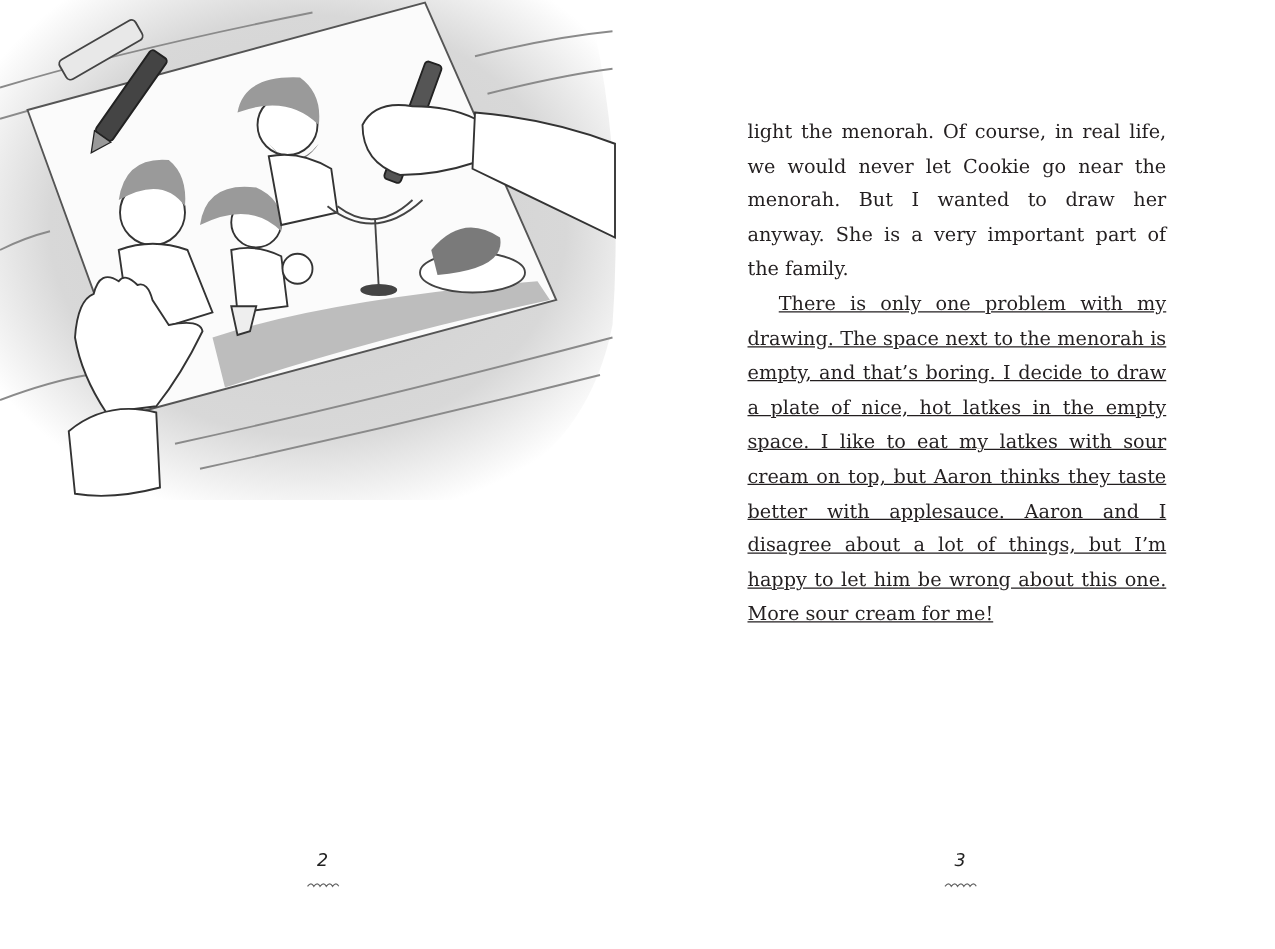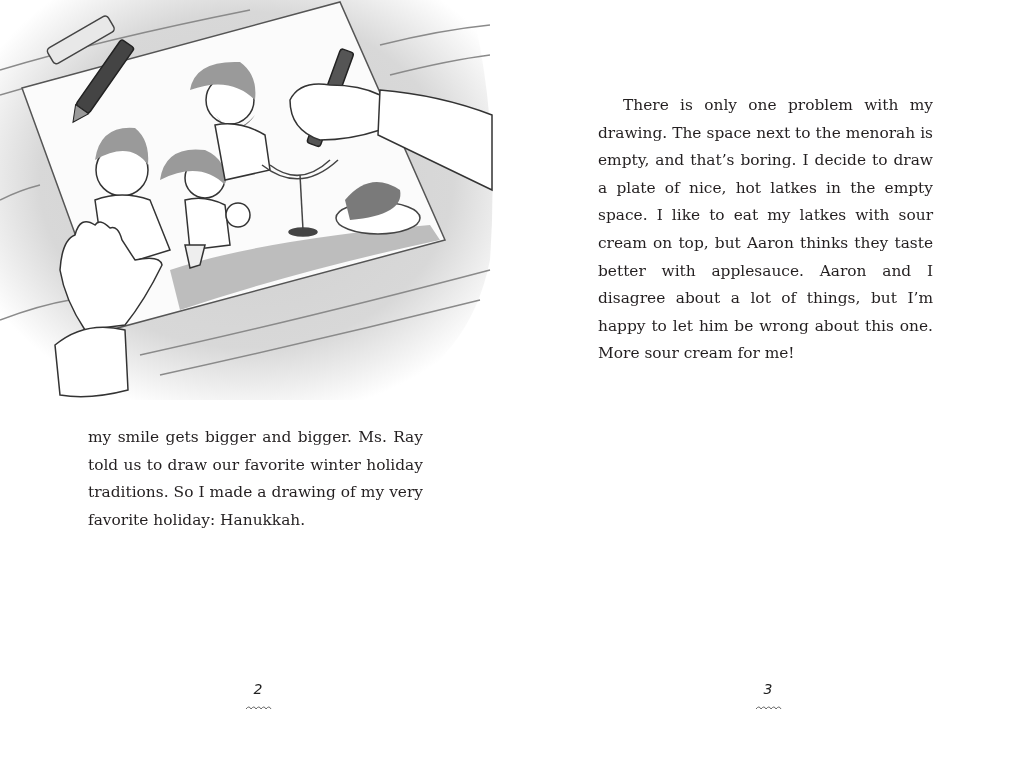--- a/index.html
+++ b/index.html
@@ -5,21 +5,21 @@
   html, body { margin:0; padding:0; background:#ffffff; }
   body { width:1020px; height:759px; position:relative; overflow:hidden; font-family:"DejaVu Serif", serif; color:#231f20; }
   .page { position:absolute; top:0; height:759px; }
   .page-left { left:0; width:510px; }
   .page-right { left:510px; width:510px; }
   .illustration { position:absolute; left:0; top:0; width:500px; height:400px; }
   .text-block { position:absolute; font-size:15.4px; line-height:27.6px; text-align:justify; }
   .left-text { left:88px; top:424px; width:335px; }
   .right-text { left:88px; top:92px; width:335px; }
   .text-block p { margin:0; }
-  .text-block p.indent { text-indent:25px; }
+  .text-block p.indent { text-indent:25px;text-decoration:underline; }
   .page-num { position:absolute; top:681px; width:40px; text-align:center; font-family:"DejaVu Sans", sans-serif; font-size:14px; font-style:italic; color:#222; }
   .swirl { position:absolute; top:703px; width:30px; height:10px; }
 </style>
 </head>
 <body>
 
 <div class="page page-left">
   <svg class="illustration" viewBox="0 0 500 400" xmlns="http://www.w3.org/2000/svg">
     <defs>
       <radialGradient id="vign" cx="50%" cy="45%" r="60%">
@@ -90,31 +90,31 @@
       <rect x="330" y="50" width="14" height="100" rx="3" fill="#555" stroke="#222" stroke-width="1.5"></rect>
     </g>
     <path d="M290,100 Q300,80 330,85 Q360,85 380,95 L380,130 Q350,140 320,140 Q290,130 290,100 Z" fill="#fff" stroke="#333" stroke-width="1.5"></path>
     <path d="M380,90 Q440,95 492,115 L492,190 Q440,165 378,135 Z" fill="#fff" stroke="#333" stroke-width="1.5"></path>
 
     <path d="M60,270 Q62,240 75,235 Q80,215 95,225 Q100,218 110,228 Q118,225 122,240 L135,260 Q160,255 162,265 Q145,300 125,325 L85,330 Q65,300 60,270 Z" fill="#fff" stroke="#333" stroke-width="1.5"></path>
     <path d="M55,345 Q85,320 125,330 L128,390 Q90,400 60,395 Z" fill="#fff" stroke="#333" stroke-width="1.5"></path>
   </svg>
 
   <div class="text-block left-text">
-    <p>my smile gets bigger and bigger. Ms. Ray told us to draw our favorite winter holiday traditions. So I made a drawing of my very favorite holiday: Hanukkah.</p>
   </div>
 
   <div class="page-num" style="left:238px;">2</div>
   <svg class="swirl" style="left:244px;" viewBox="0 0 30 10" xmlns="http://www.w3.org/2000/svg">
     <path d="M2,6 q3,-4 5,0 q3,-4 5,0 q3,-4 5,0 q3,-4 5,0 q3,-4 5,0" fill="none" stroke="#666" stroke-width="1"></path>
   </svg>
 </div>
 
 <div class="page page-right">
   <div class="text-block right-text">
+    <p>light the menorah. Of course, in real life, we would never let Cookie go near the meno­rah. But I wanted to draw her anyway. She is a very important part of the family.</p>
     <p class="indent">There is only one problem with my drawing. The space next to the menorah is empty, and that’s boring. I decide to draw a plate of nice, hot latkes in the empty space. I like to eat my latkes with sour cream on top, but Aaron thinks they taste better with applesauce. Aaron and I disagree about a lot of things, but I’m happy to let him be wrong about this one. More sour cream for me!</p>
   </div>
 
   <div class="page-num" style="left:238px;">3</div>
   <svg class="swirl" style="left:244px;" viewBox="0 0 30 10" xmlns="http://www.w3.org/2000/svg">
     <path d="M2,6 q3,-4 5,0 q3,-4 5,0 q3,-4 5,0 q3,-4 5,0 q3,-4 5,0" fill="none" stroke="#666" stroke-width="1"></path>
   </svg>
 </div>
 
 </body></html>

